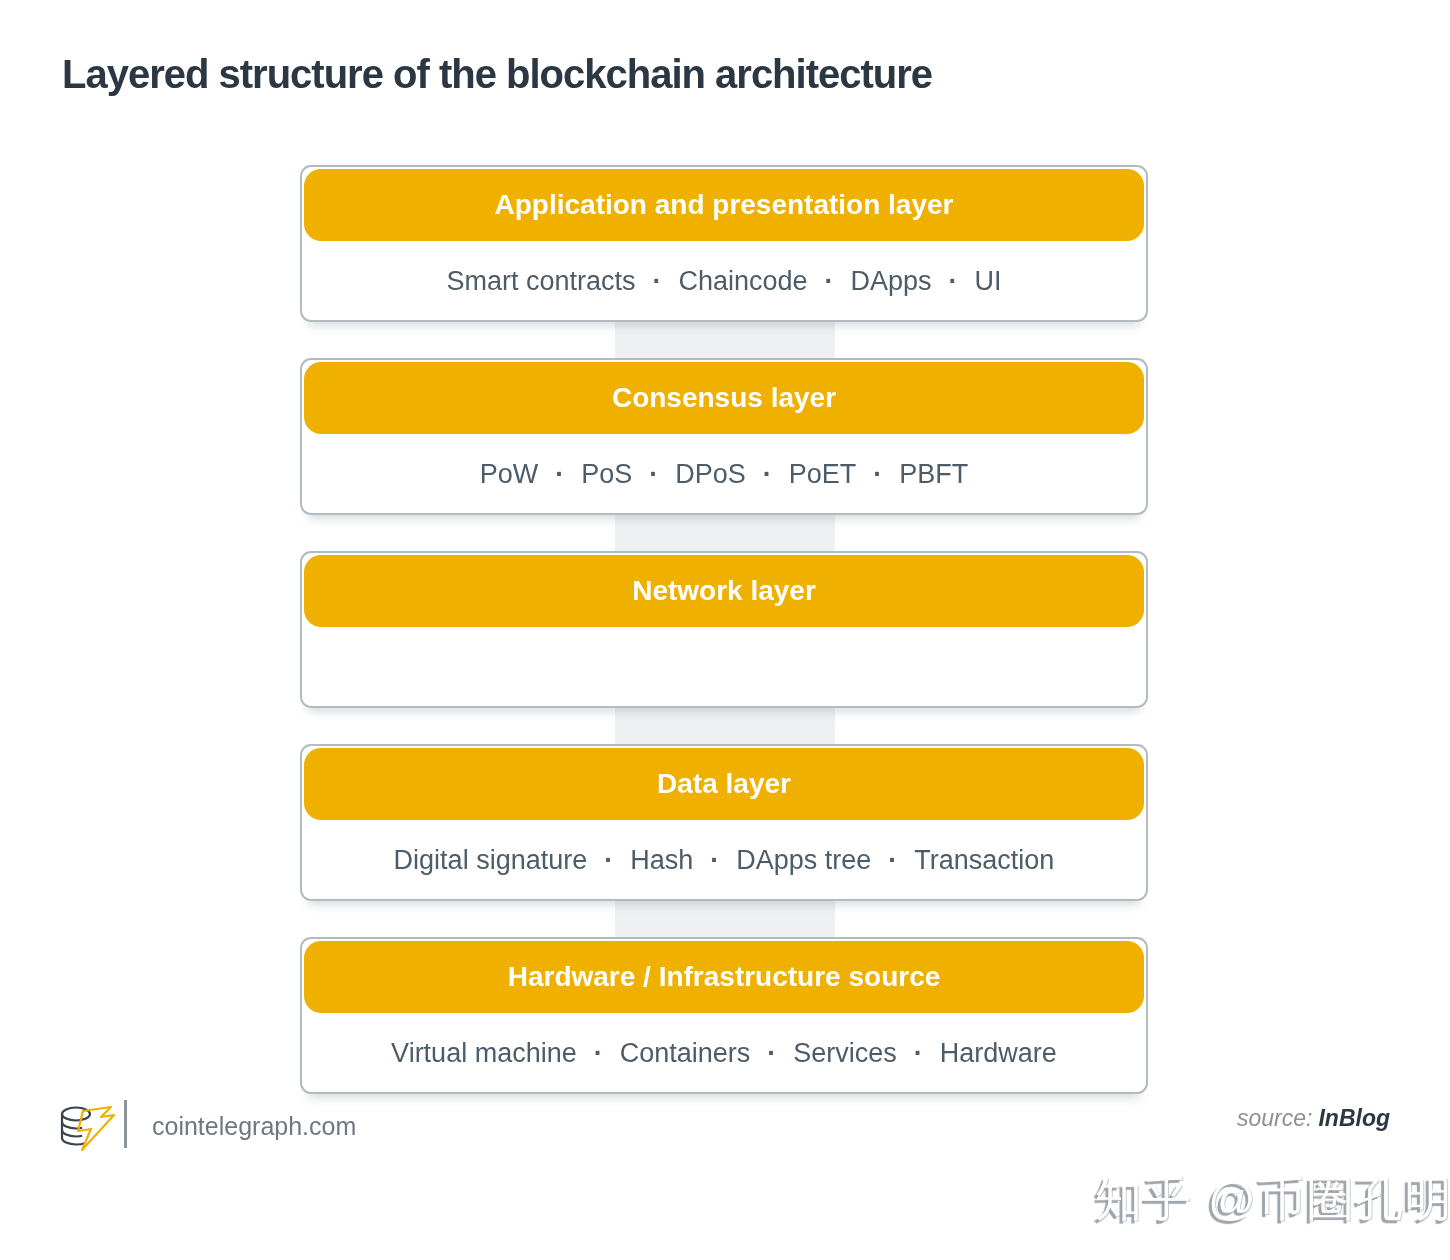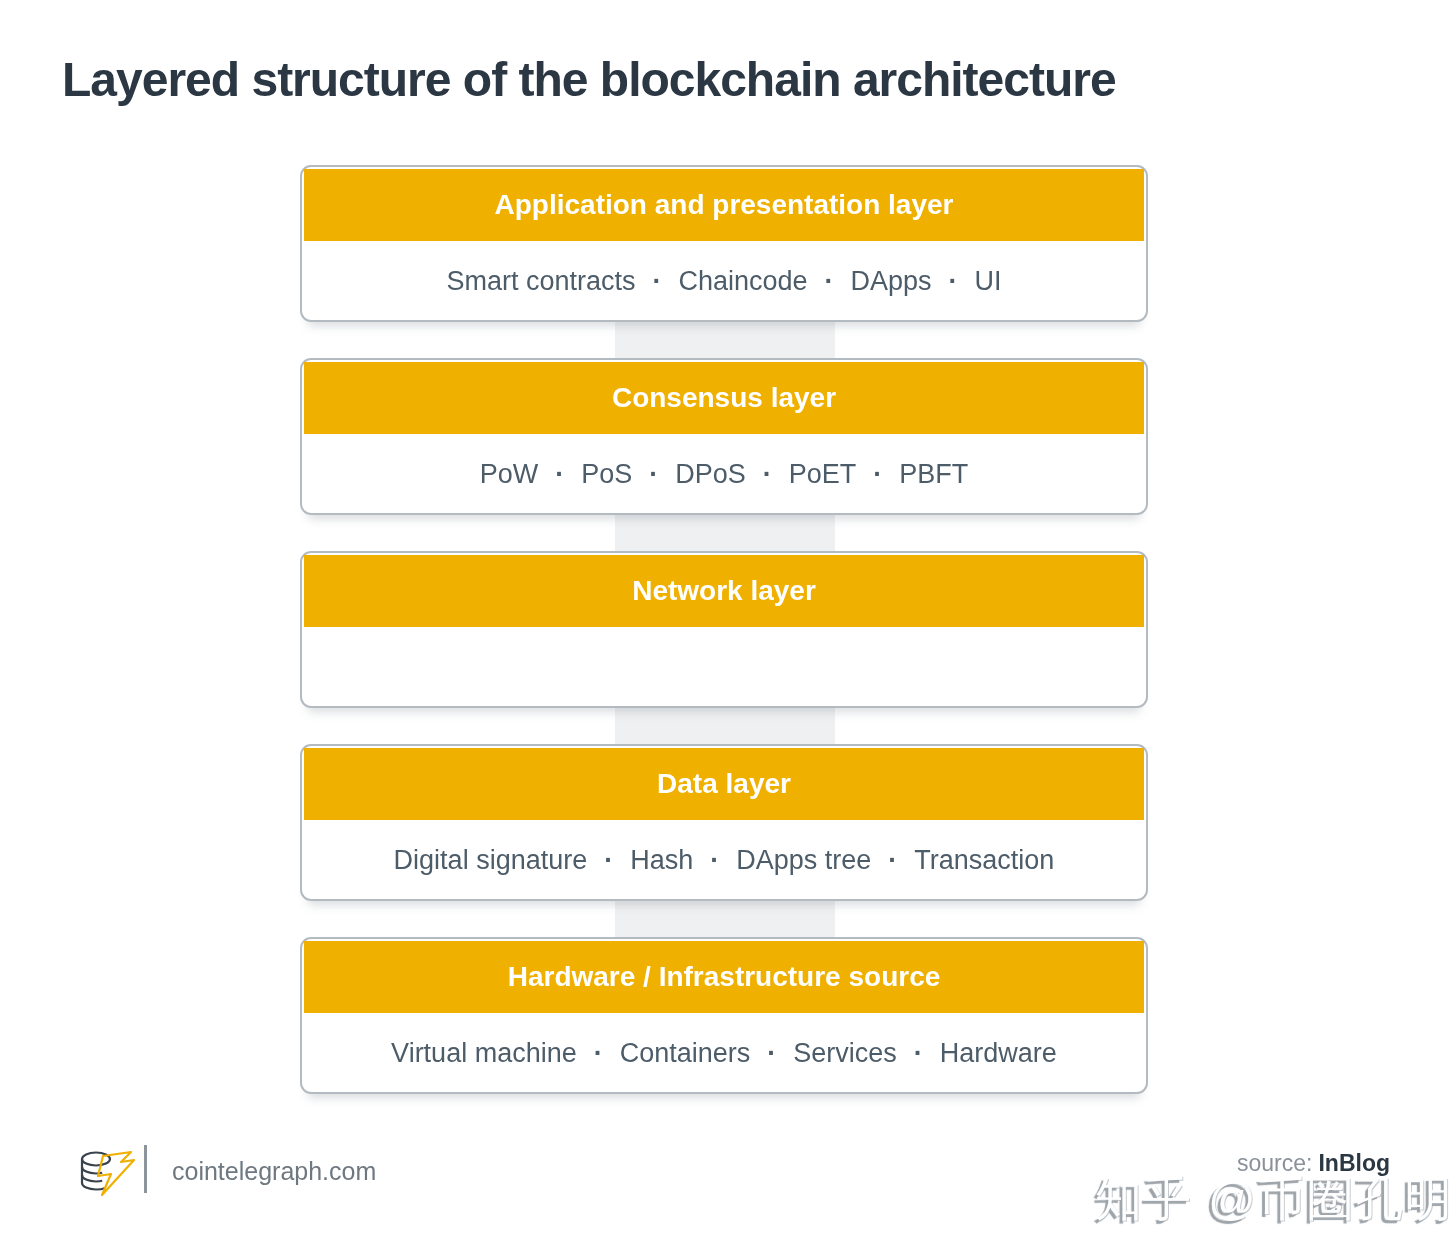--- a/index.html
+++ b/index.html
@@ -14,21 +14,21 @@
   html,body{width:1450px; height:1260px;}
   body{
     position:relative;
     background:#ffffff;
     font-family:"Liberation Sans", sans-serif;
     overflow:hidden;
   }
   .page-title{
     position:absolute;
     left:62px; top:52px;
-    font-size:48px;
+    font-size:40px;
     font-weight:800;
     letter-spacing:-1px;
     color:var(--title);
   }
   .connector-band{
     position:absolute;
     left:615px; top:245px;
     width:220px; height:770px;
     background:var(--band);
     z-index:0;
@@ -45,21 +45,21 @@
     border:2px solid var(--border);
     border-radius:11px;
     height:157px;
     margin-bottom:36px;
     box-shadow:0 12px 10px -8px rgba(120,130,140,0.28);
   }
   .layer-header{
     margin:2px;
     height:72px;
     background:var(--gold);
-    border-radius:0;
+    border-radius:17px;
     display:flex;
     align-items:center;
     justify-content:center;
     color:#ffffff;
     font-size:28px;
     font-weight:700;
   }
   .layer-items{
     height:77px;
     display:flex;
@@ -70,43 +70,43 @@
   }
   .dot{
     margin:0 17px;
     font-size:27px;
     font-weight:700;
     color:var(--body-text);
   }
   .footer{
     position:absolute;
     left:0; right:0;
-    top:1135px;
+    top:1090px;
     height:100px;
-    margin-left:20px;
   }
   .logo{
     position:absolute;
     left:56px; top:8px;
   }
   .footer-divider{
     position:absolute;
     left:124px; top:10px;
     width:3px; height:48px;
     background:#8D959C;
   }
   .site-label{
     position:absolute;
     left:152px; top:22px;
     font-size:25px;
     color:var(--footer-text);
   }
   .source-line{
     position:absolute;
     right:60px; top:15px;
+    font-style:italic;
     font-size:23px;
     color:#8A9199;
     white-space:nowrap;
     text-align:right;
   }
   .source-name{
     font-weight:700;
     color:#2B3743;
     margin-left:6px;
   }

